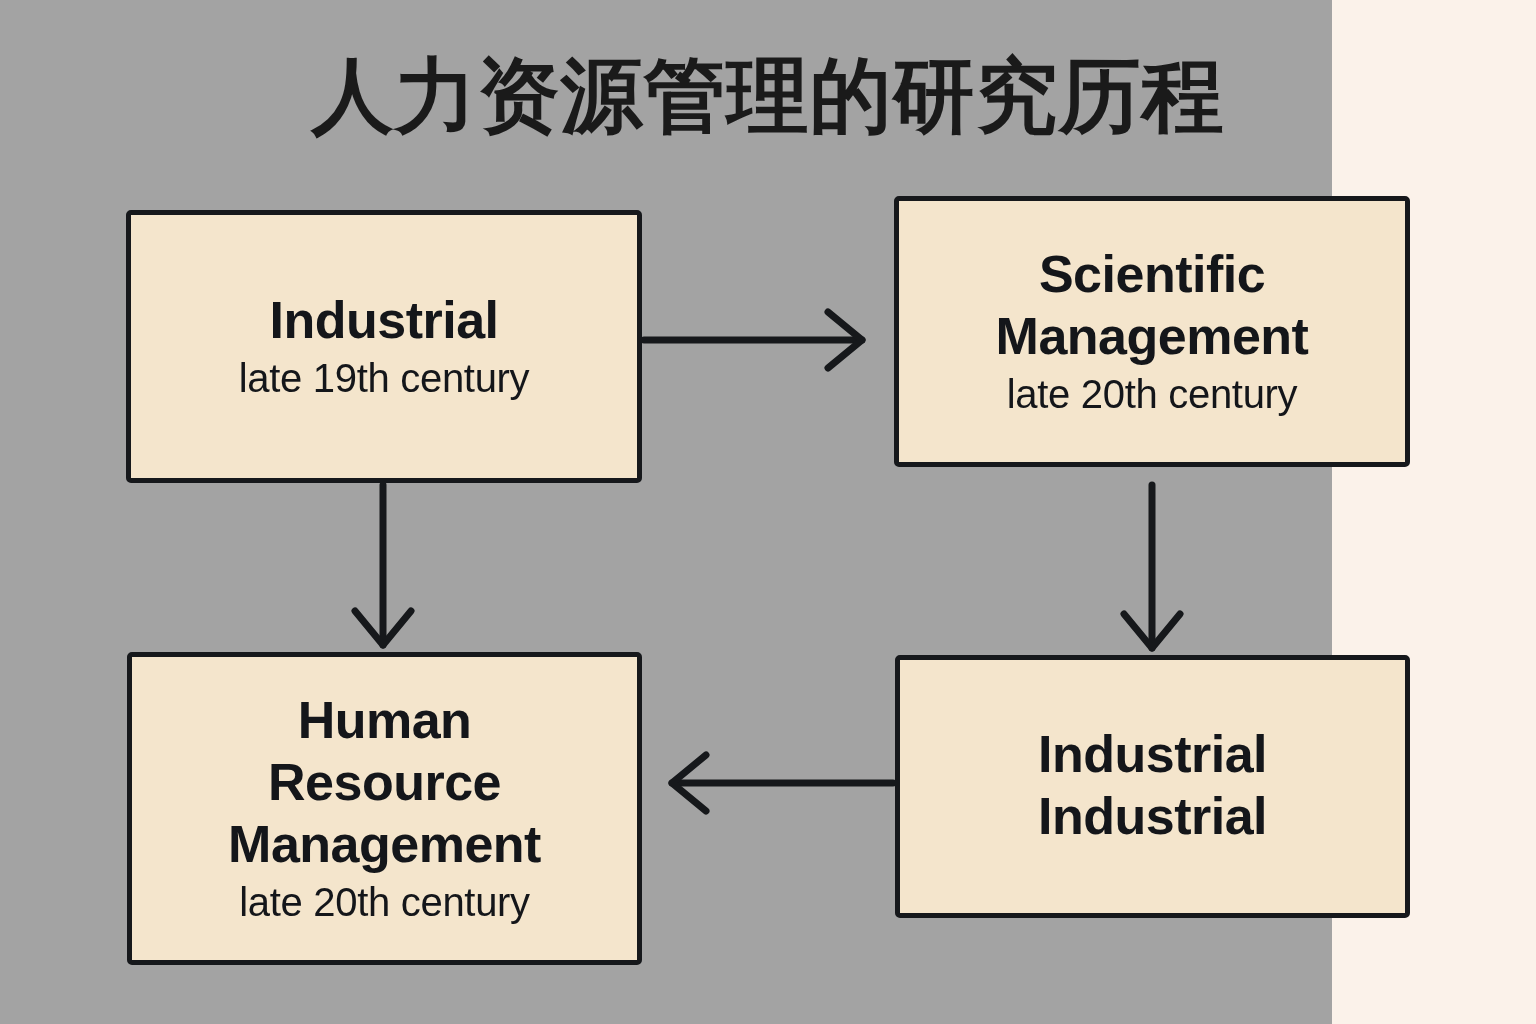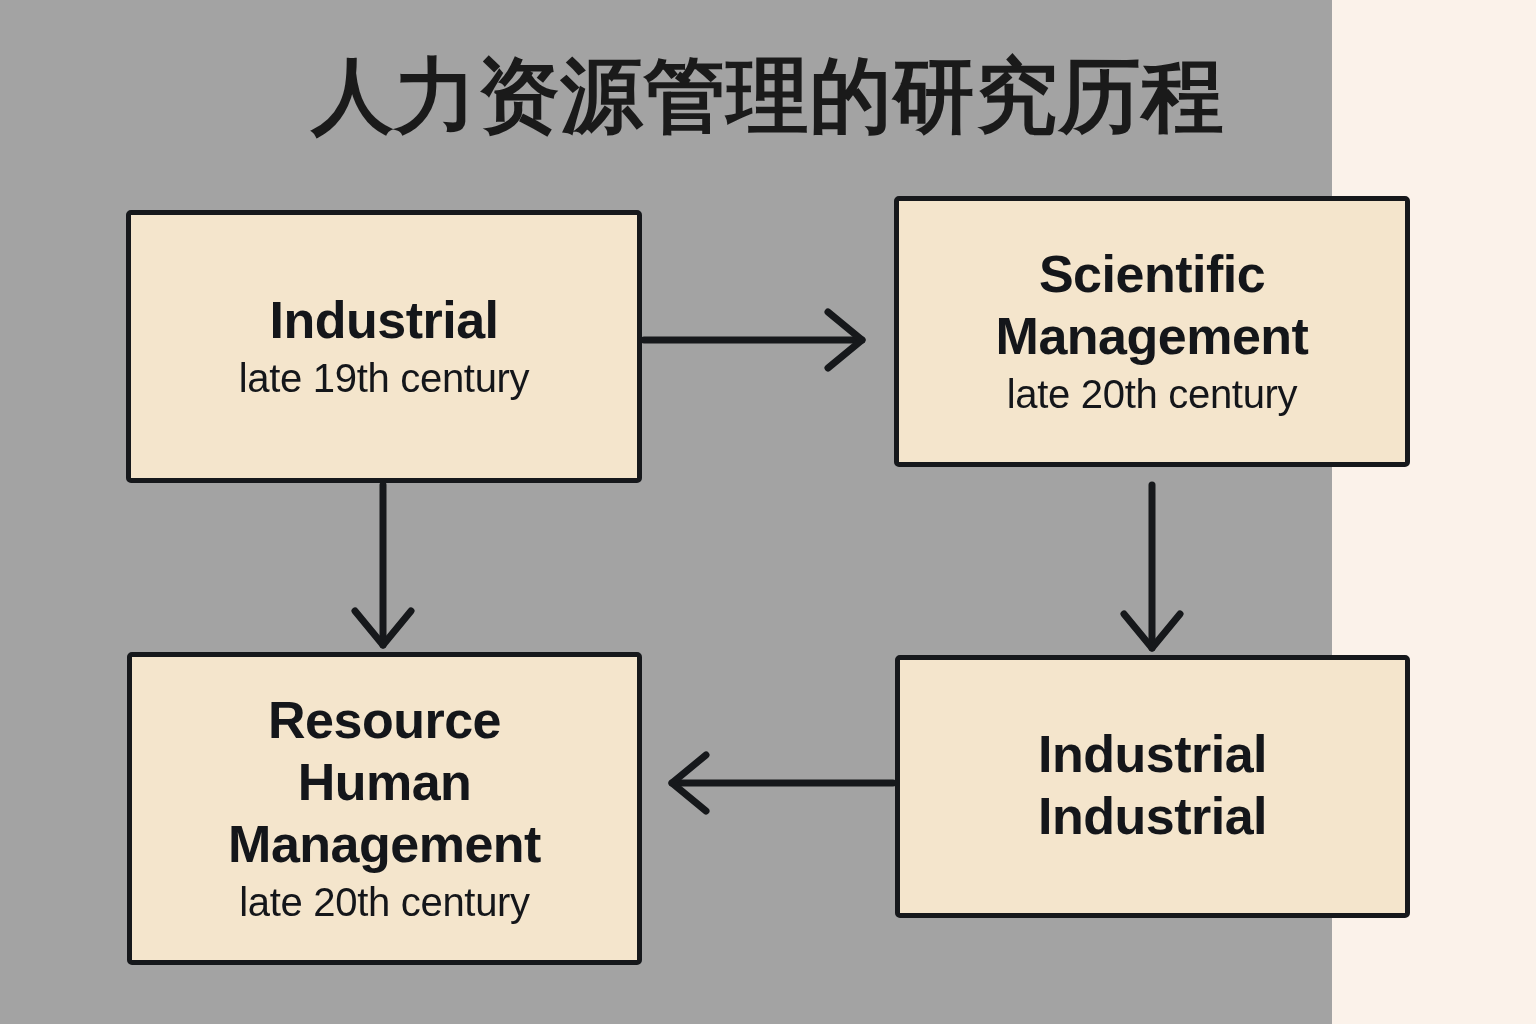--- a/index.html
+++ b/index.html
@@ -119,22 +119,22 @@
   <div class="node" id="node-scientific-management">
     <div class="node-title">
       <div>Scientific</div>
       <div>Management</div>
     </div>
     <div class="node-period">late 20th century</div>
   </div>
 
   <div class="node" id="node-human-resource-management">
     <div class="node-title">
+      <div>Human</div>
       <div>Resource</div>
-      <div>Human</div>
       <div>Management</div>
     </div>
     <div class="node-period">late 20th century</div>
   </div>
 
   <div class="node" id="node-industrial-relations">
     <div class="node-title">
       <div>Industrial</div>
       <div>Industrial</div>
     </div>

